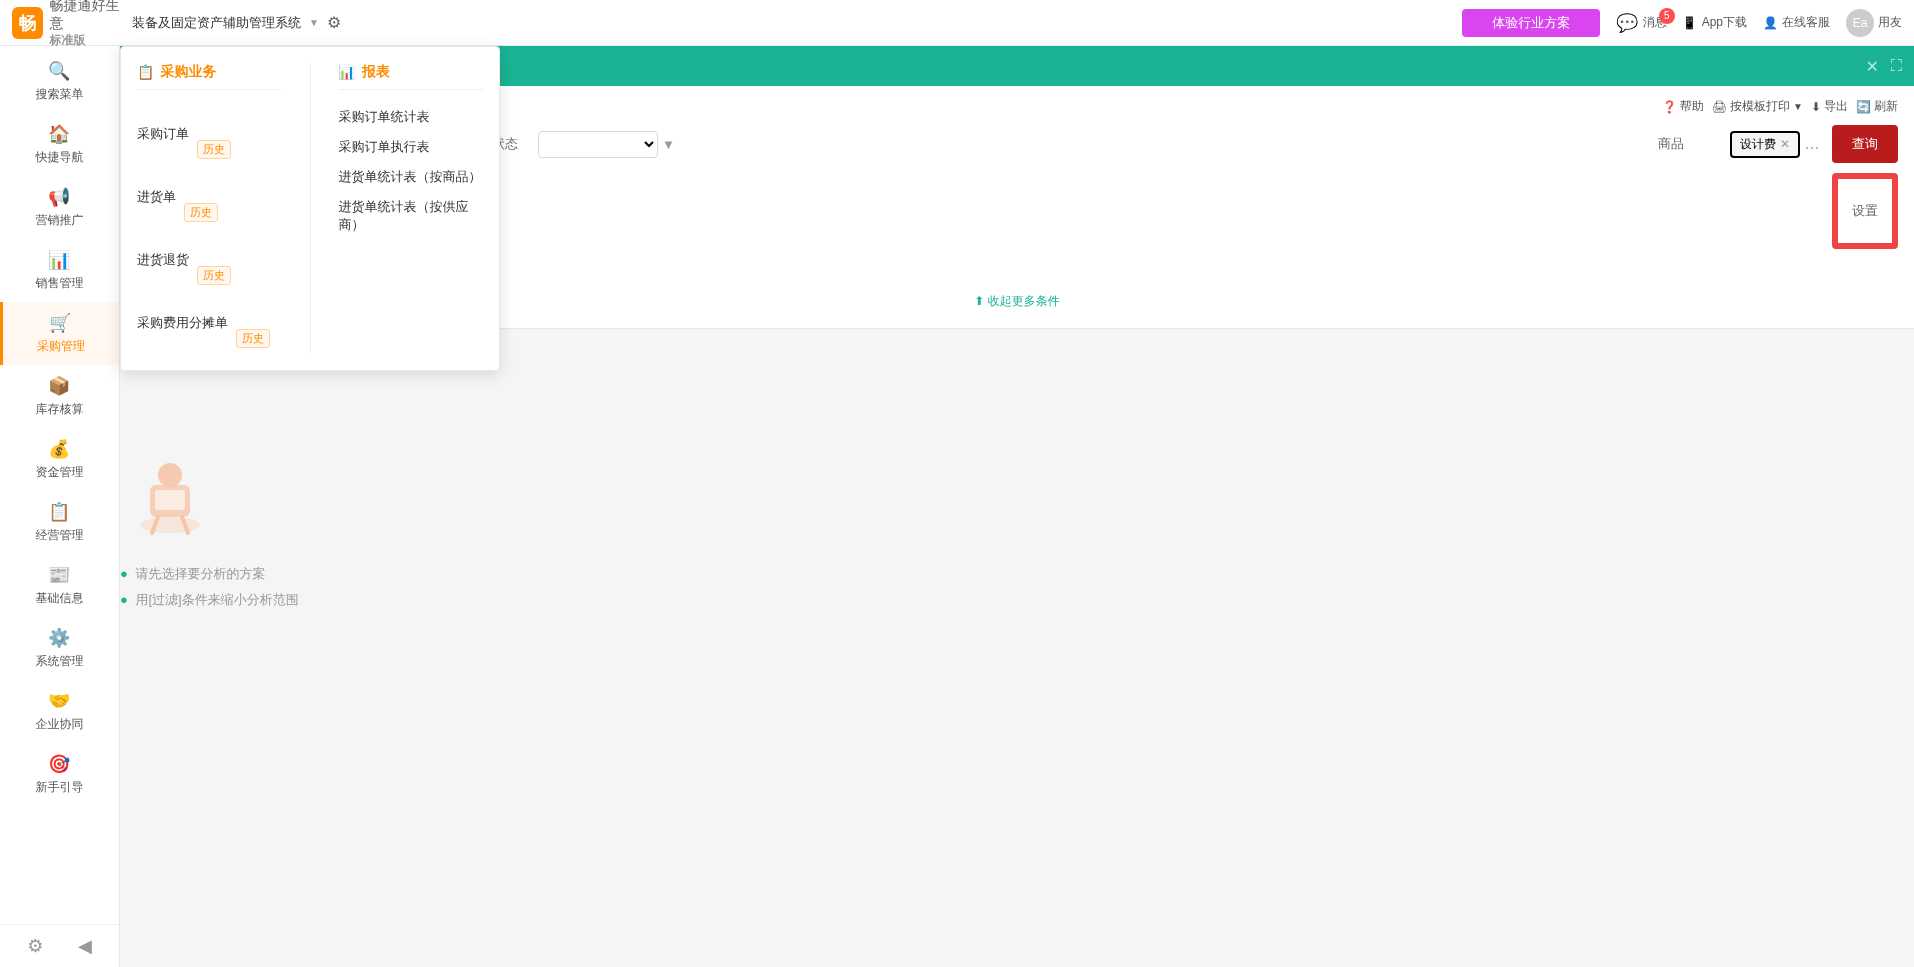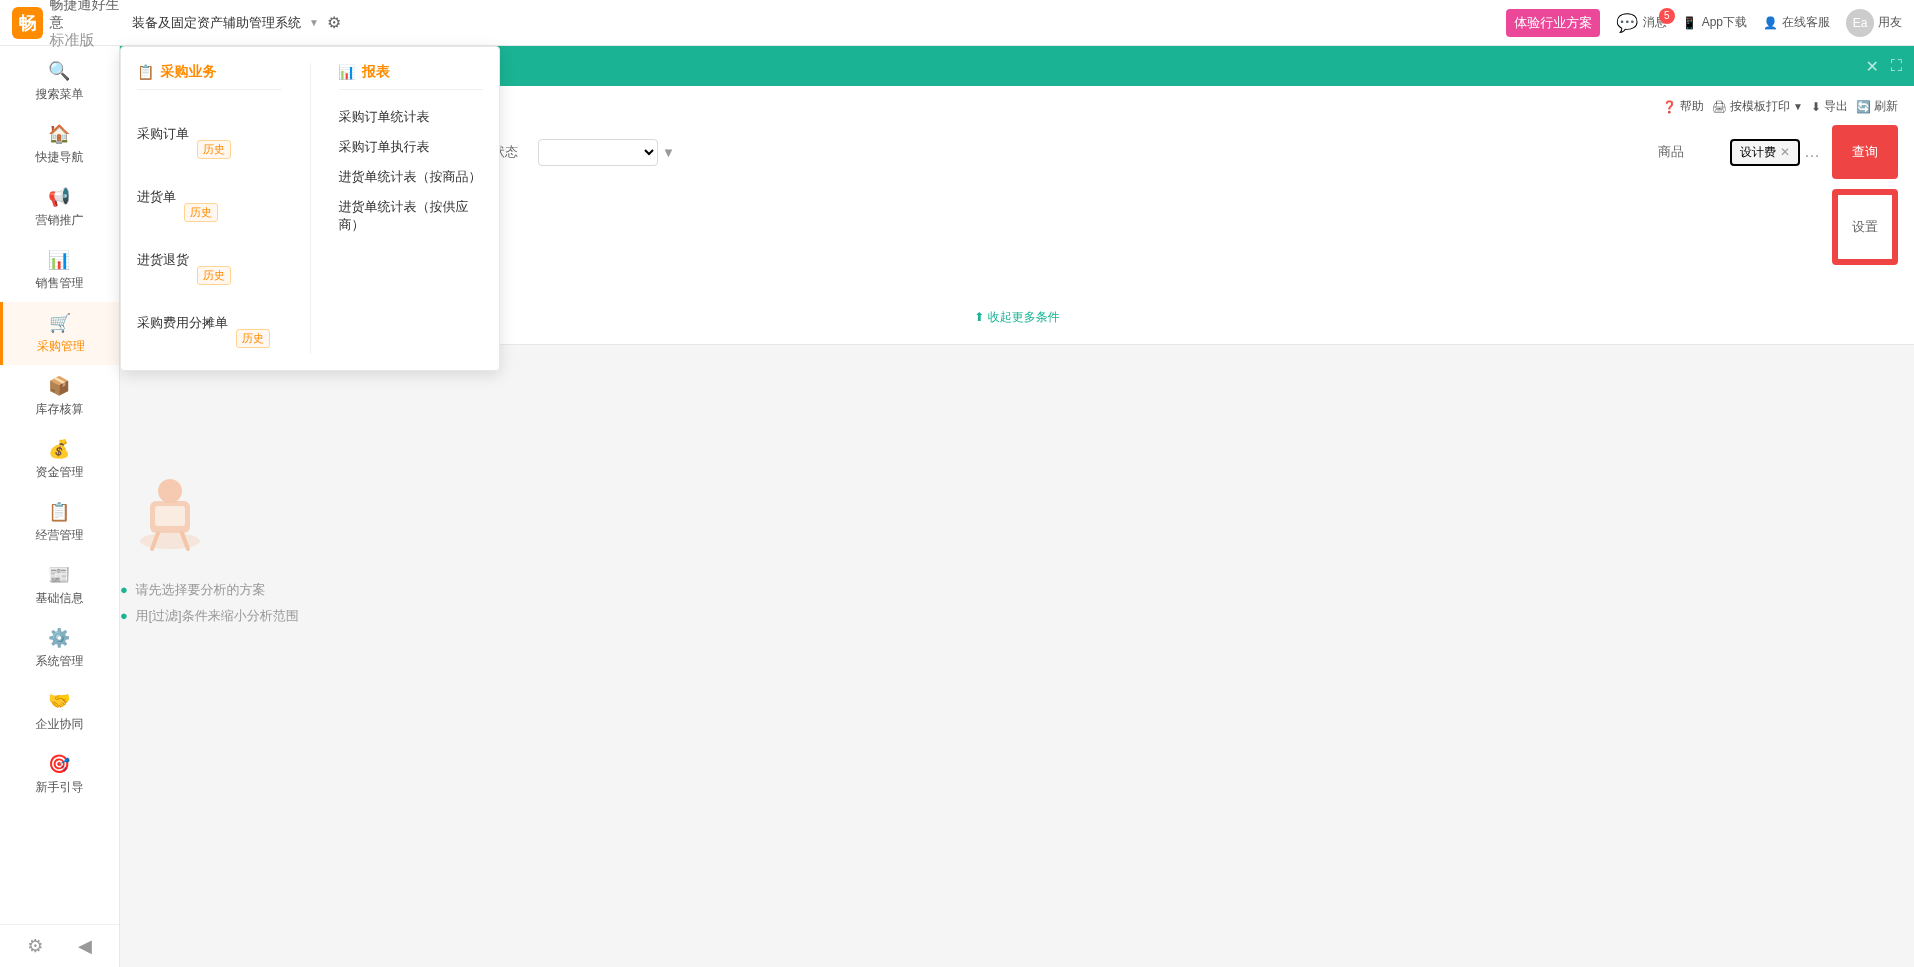--- a/index.html
+++ b/index.html
@@ -23,40 +23,40 @@
       gap: 6px;
     }
     .logo-icon {
       width: 32px; height: 32px;
       background: #ff8c00;
       border-radius: 6px;
       display: flex; align-items: center; justify-content: center;
       color: #fff; font-size: 18px; font-weight: bold;
     }
     .logo-text { font-size: 14px; color: #666; line-height: 1.3; }
-    .logo-badge { font-size: 15px; color: #999; }
+    .logo-badge { font-size: 12px; color: #999; font-weight: bold; }
     .topbar-title {
       flex: 1;
       display: flex;
       align-items: center;
       gap: 8px;
       color: #333;
       font-size: 13px;
     }
     .topbar-nav {
       display: flex;
       align-items: center;
       gap: 6px;
     }
     .btn-industry {
-      background: #ec4899;
+      background: #d946ef;
       color: #fff;
       border: none;
       border-radius: 4px;
-      padding: 5px 8px;
+      padding: 5px 30px;
       cursor: pointer;
       font-size: 13px;
     }
     .topbar-right {
       display: flex;
       align-items: center;
       gap: 16px;
       margin-left: 16px;
     }
     .topbar-right-item {
@@ -253,25 +253,25 @@
     }
     .toolbar-btn {
       display: flex;
       align-items: center;
       gap: 3px;
       color: #555;
       cursor: pointer;
       font-size: 12px;
     }
     .btn-query {
-      background: #ef4444;
+      background: #b91c1c;
       color: #fff;
       border: none;
       border-radius: 4px;
-      padding: 18px 20px;
+      padding: 10px 20px;
       cursor: pointer;
       font-size: 13px;
     }
     .btn-setting {
       background: #fff;
       color: #666;
       border: 6px solid #ef4444;
       border-radius: 4px;
       padding: 23px 14px;
       cursor: pointer;

